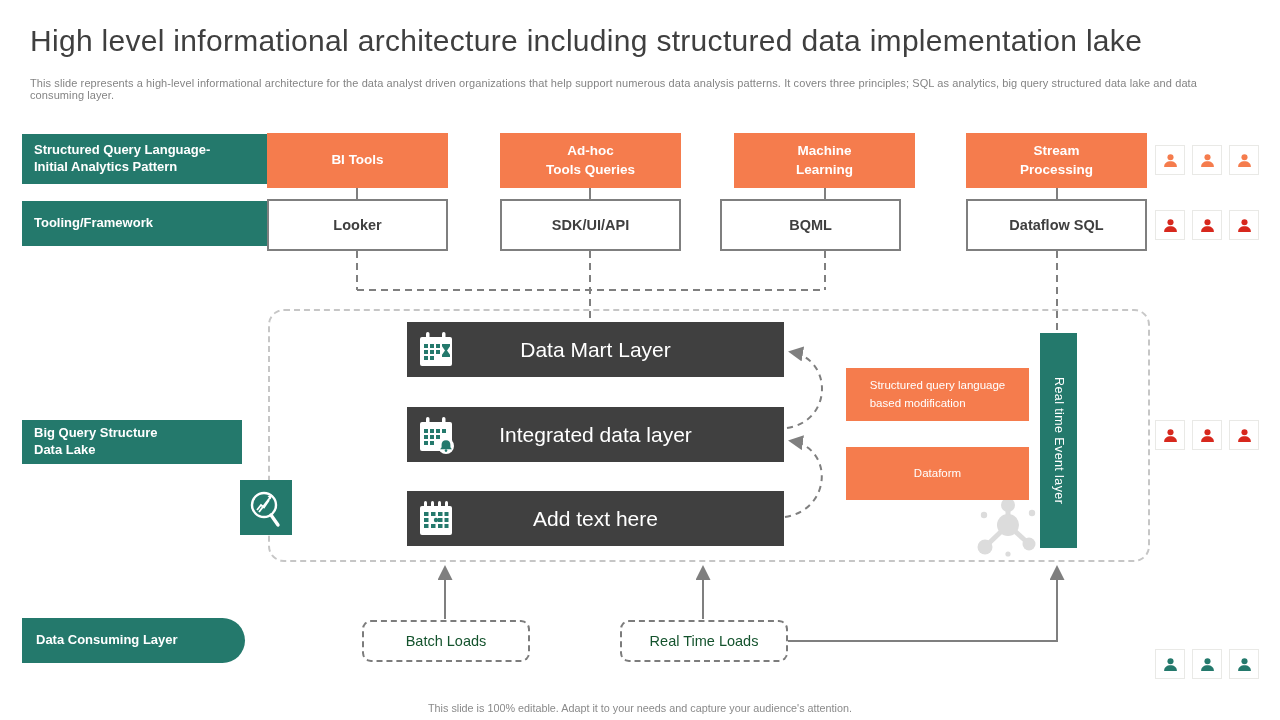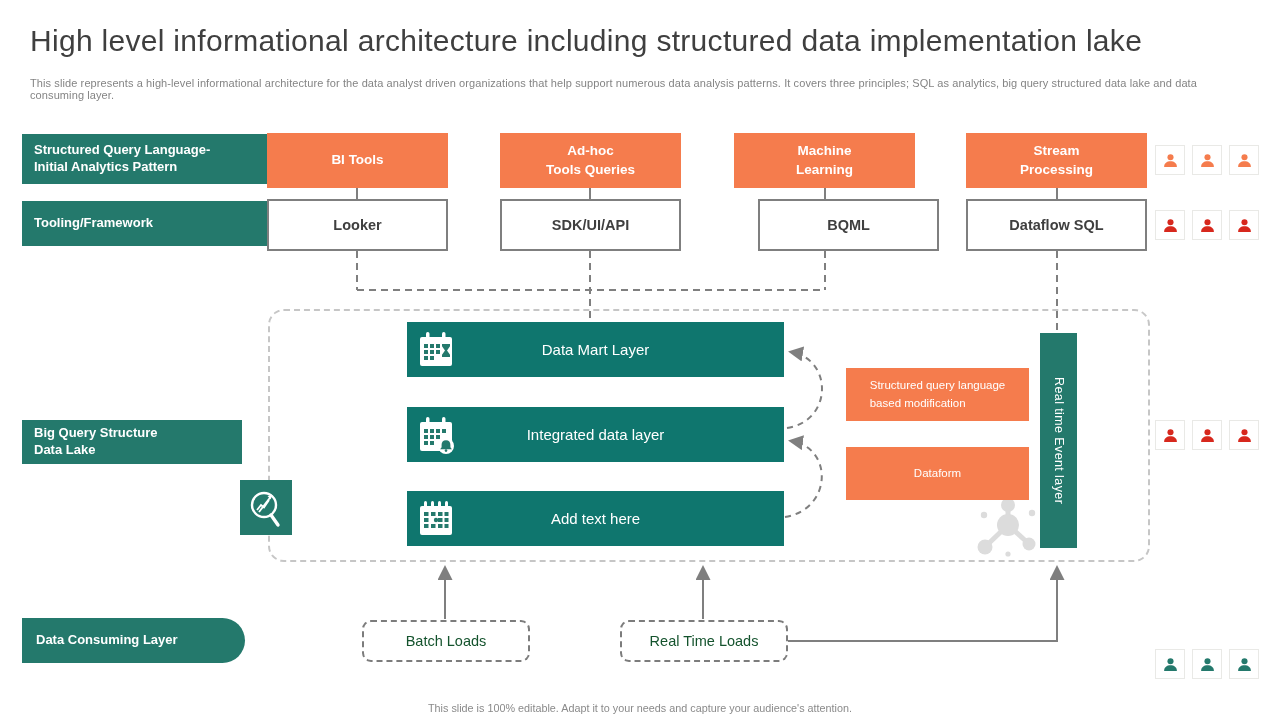--- a/index.html
+++ b/index.html
@@ -17,21 +17,21 @@
              display:flex;align-items:center;padding-left:12px;}
   .pill{border-radius:0 23px 23px 0;}
 
   .cat-box{background:#F57C4D;color:#fff;font-weight:bold;font-size:13.5px;line-height:1.35;
            display:flex;align-items:center;justify-content:center;text-align:center;}
   .tool-box{background:#fff;border:2px solid #7f7f7f;color:#3f3f3f;font-weight:bold;font-size:14.5px;
             display:flex;align-items:center;justify-content:center;}
 
   .lake-frame{border:2px dashed #c6c6c6;border-radius:16px;background:transparent;}
 
-  .bar{background:#0f766e;color:#fff;font-size:15px;}
+  .bar{background:#404040;color:#fff;font-size:21px;}
   .bar .bar-label{position:absolute;left:0;right:0;top:0;bottom:0;display:flex;
                   align-items:center;justify-content:center;}
   .bar .bar-icon{position:absolute;left:9px;top:50%;transform:translateY(-50%);}
 
   .side-box{background:#F57C4D;color:#fff;font-size:11.5px;line-height:1.55;
             display:flex;align-items:center;justify-content:center;}
   .vert-box{background:#24796C;color:#fff;font-size:12.5px;letter-spacing:.4px;
             writing-mode:vertical-rl;display:flex;align-items:center;justify-content:center;}
 
   .load-box{background:#fff;border:2px dashed #7c7c7c;border-radius:9px;color:#14532d;
@@ -96,21 +96,21 @@
   <div class="abs cat-box multiline" style="left:267px;top:133px;width:181px;height:55px;">BI Tools</div>
   <div class="abs cat-box multiline" style="left:500px;top:133px;width:181px;height:55px;">Ad-hoc
 Tools Queries</div>
   <div class="abs cat-box multiline" style="left:966px;top:133px;width:181px;height:55px;">Stream
 Processing</div>
   <div class="abs cat-box multiline" style="left:734px;top:133px;width:181px;height:55px;">Machine
 Learning</div>
 
   <div class="abs tool-box" style="left:267px;top:199px;width:181px;height:52px;">Looker</div>
   <div class="abs tool-box" style="left:500px;top:199px;width:181px;height:52px;">SDK/UI/API</div>
-  <div class="abs tool-box" style="left:758px;top:199px;width:181px;height:52px;">BQML</div>
+  <div class="abs tool-box" style="left:720px;top:199px;width:181px;height:52px;">BQML</div>
   <div class="abs tool-box" style="left:966px;top:199px;width:181px;height:52px;">Dataflow SQL</div>
 
   <div class="abs lake-frame" style="left:268px;top:309px;width:882px;height:253px;"></div>
 
   <svg class="abs" style="left:972px;top:495px;" width="70" height="64" viewBox="0 0 70 64" fill="#dcdcdc">
     <line x1="36" y1="30" x2="36" y2="13" stroke="#dcdcdc" stroke-width="5"></line>
     <line x1="36" y1="30" x2="15" y2="50" stroke="#dcdcdc" stroke-width="5"></line>
     <line x1="36" y1="30" x2="56" y2="48" stroke="#dcdcdc" stroke-width="5"></line>
     <circle cx="36" cy="30" r="11"></circle>
     <circle cx="36" cy="10" r="7"></circle>

